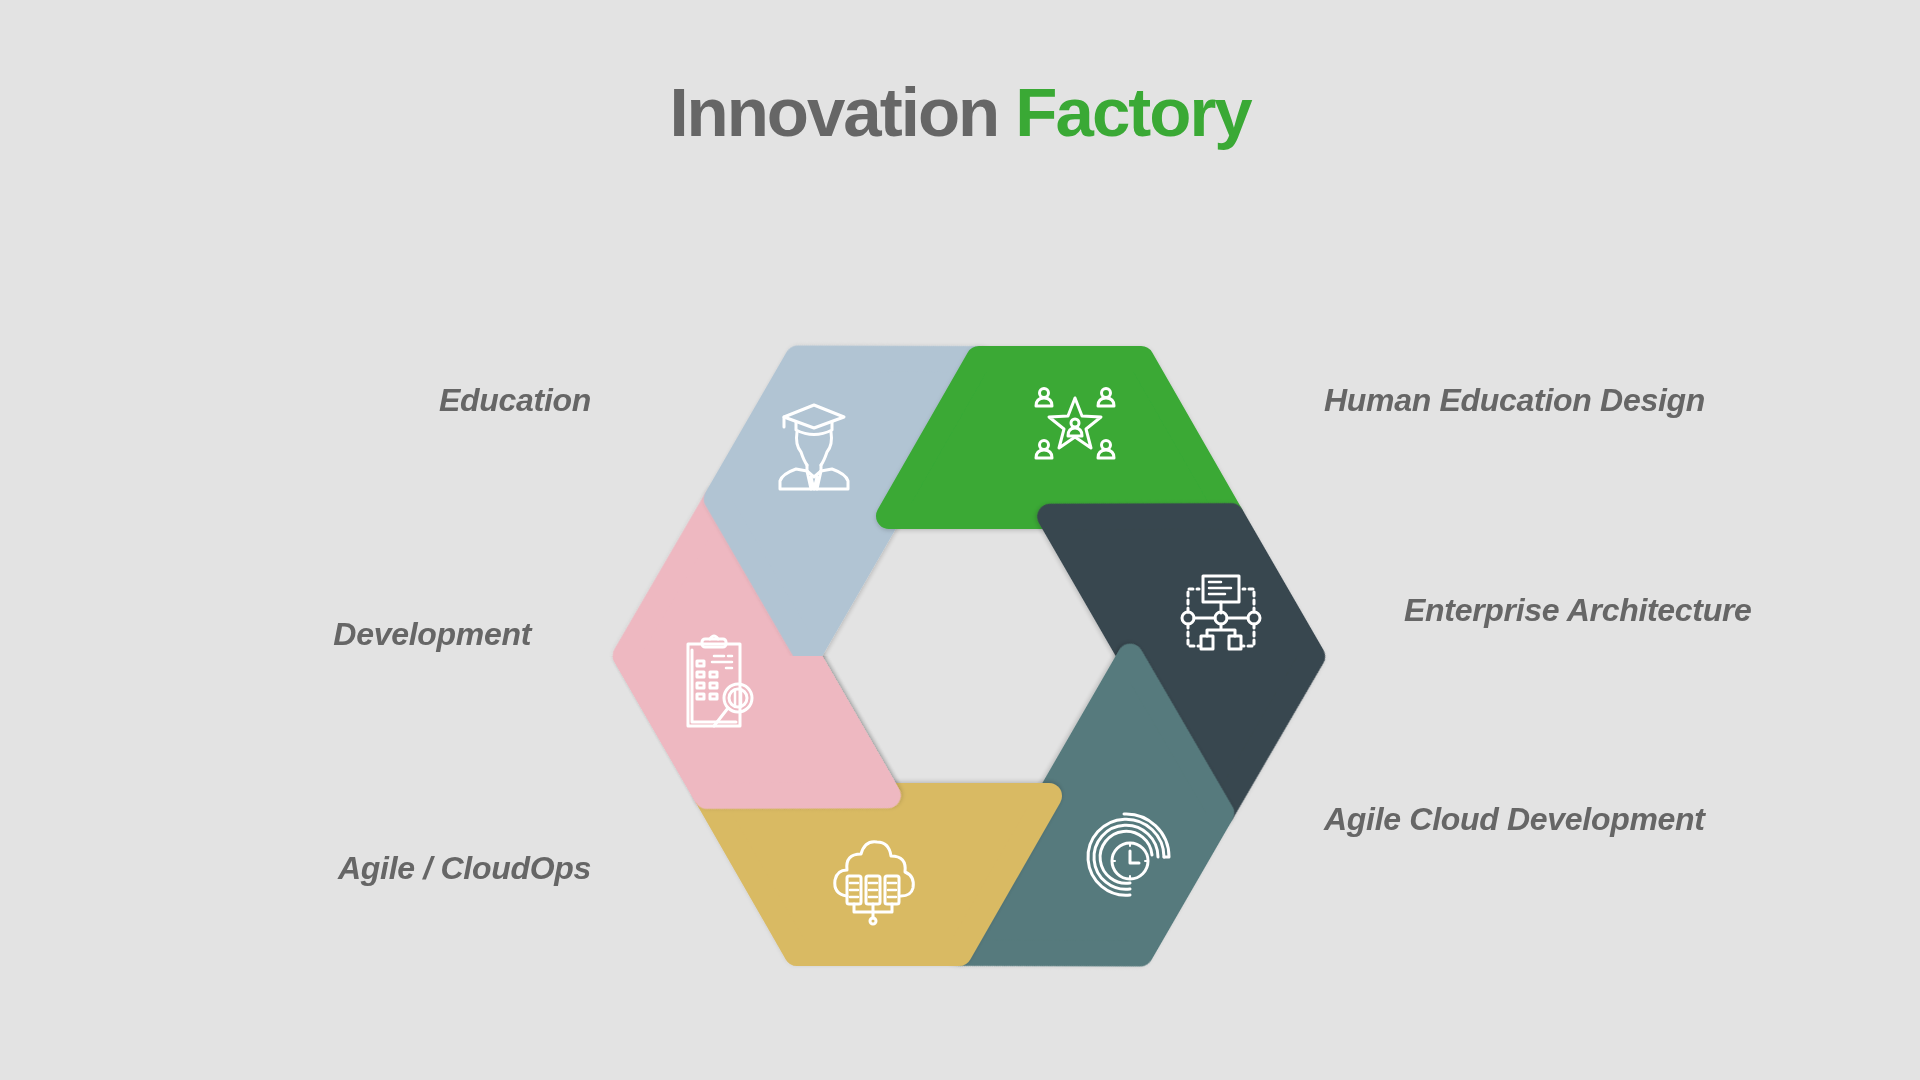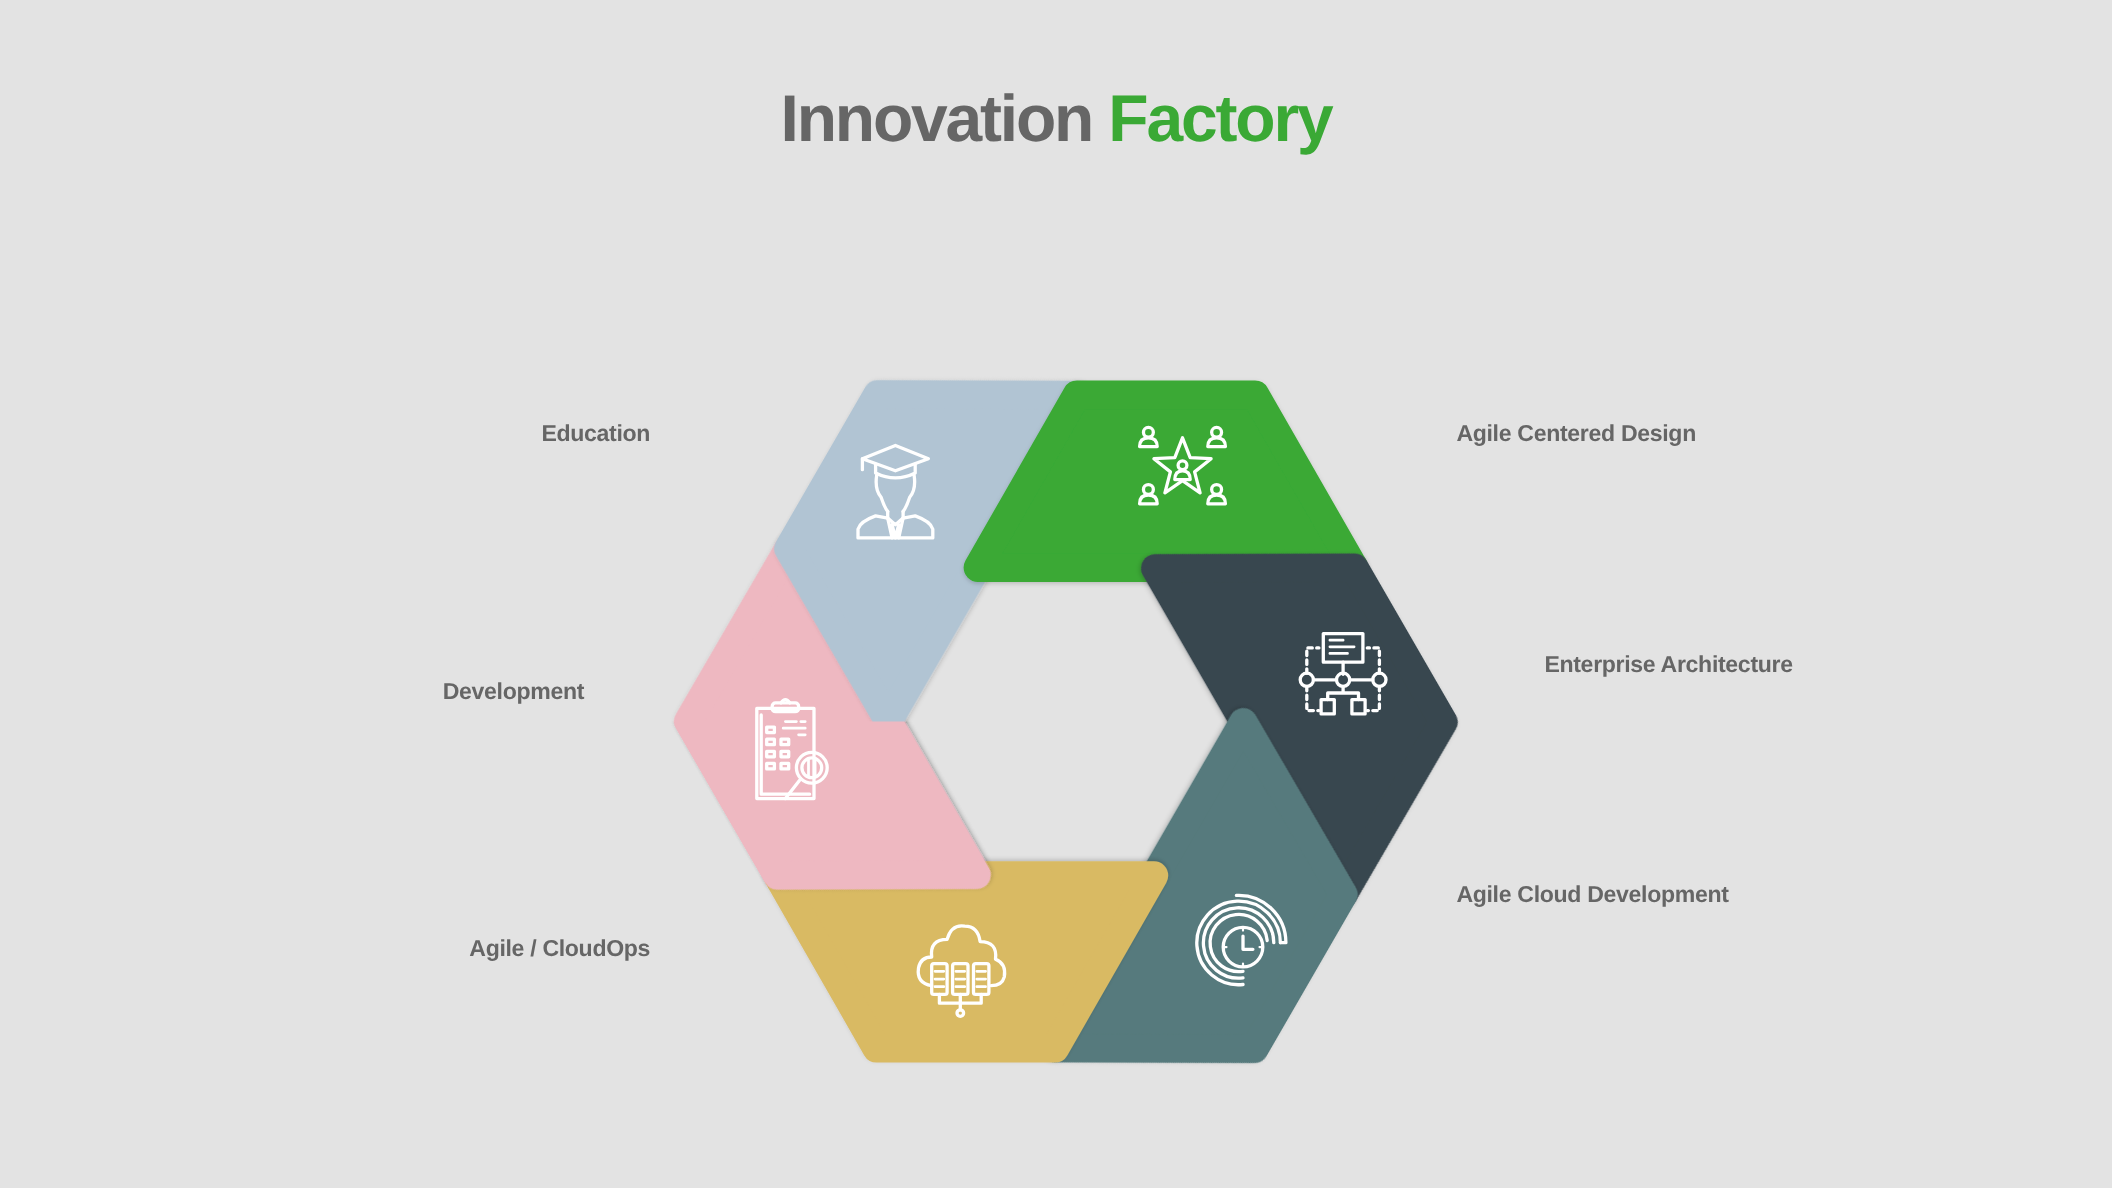--- a/index.html
+++ b/index.html
@@ -5,48 +5,49 @@
   html, body { margin: 0; padding: 0; }
   body {
     width: 1920px; height: 1080px; overflow: hidden;
     background: #e3e3e3;
     position: relative;
     font-family: "Liberation Sans", "DejaVu Sans", sans-serif;
   }
   .title {
     position: absolute; left: 0; right: 0; top: 78px;
     text-align: center;
-    font-size: 60px; font-weight: bold;
+    font-size: 69px; font-weight: bold;
     letter-spacing: -2px;
     color: #666666;
     line-height: 1;
   }
   .title .accent { color: #3aa935; }
   .label {
     position: absolute;
-    font-size: 21px; font-weight: bold; color: #666666;
+    font-size: 32px; font-weight: bold; color: #666666;
     white-space: nowrap; line-height: 1;
     letter-spacing: -0.3px;
+    font-style: italic;
   }
   .label.left { text-align: right; }
   svg.diagram { position: absolute; left: 0; top: 0; }
   .ico { fill: none; stroke: #ffffff; stroke-width: 3; stroke-linecap: round; stroke-linejoin: round; }
 </style>
 </head>
 <body>
 
 <div class="title">
   <span>Innovation</span>
   <span class="accent">Factory</span>
 </div>
 
 <div class="label left" style="right:1329px; top:384px;">Education</div>
 <div class="label left" style="right:1389px; top:618px;">Development</div>
 <div class="label left" style="right:1329px; top:852px;">Agile / CloudOps</div>
-<div class="label" style="left:1324px; top:384px;">Agile Centered Design</div>
+<div class="label" style="left:1324px; top:384px;">Human Education Design</div>
 <div class="label" style="left:1404px; top:594px;">Enterprise Architecture</div>
 <div class="label" style="left:1324px; top:803px;">Agile Cloud Development</div>
 
 <svg class="diagram" width="1920" height="1080" viewBox="0 0 1920 1080">
   <defs>
 
     <path id="band" d="M -80 -140 L 10 -297 L 172 -297 L 262 -140 Z" stroke-linejoin="round" stroke-width="26"></path>
     <filter id="sh" x="-20%" y="-20%" width="140%" height="140%">
       <feDropShadow dx="0" dy="1.5" stdDeviation="2" flood-color="#000" flood-opacity="0.18"></feDropShadow>
     </filter>

